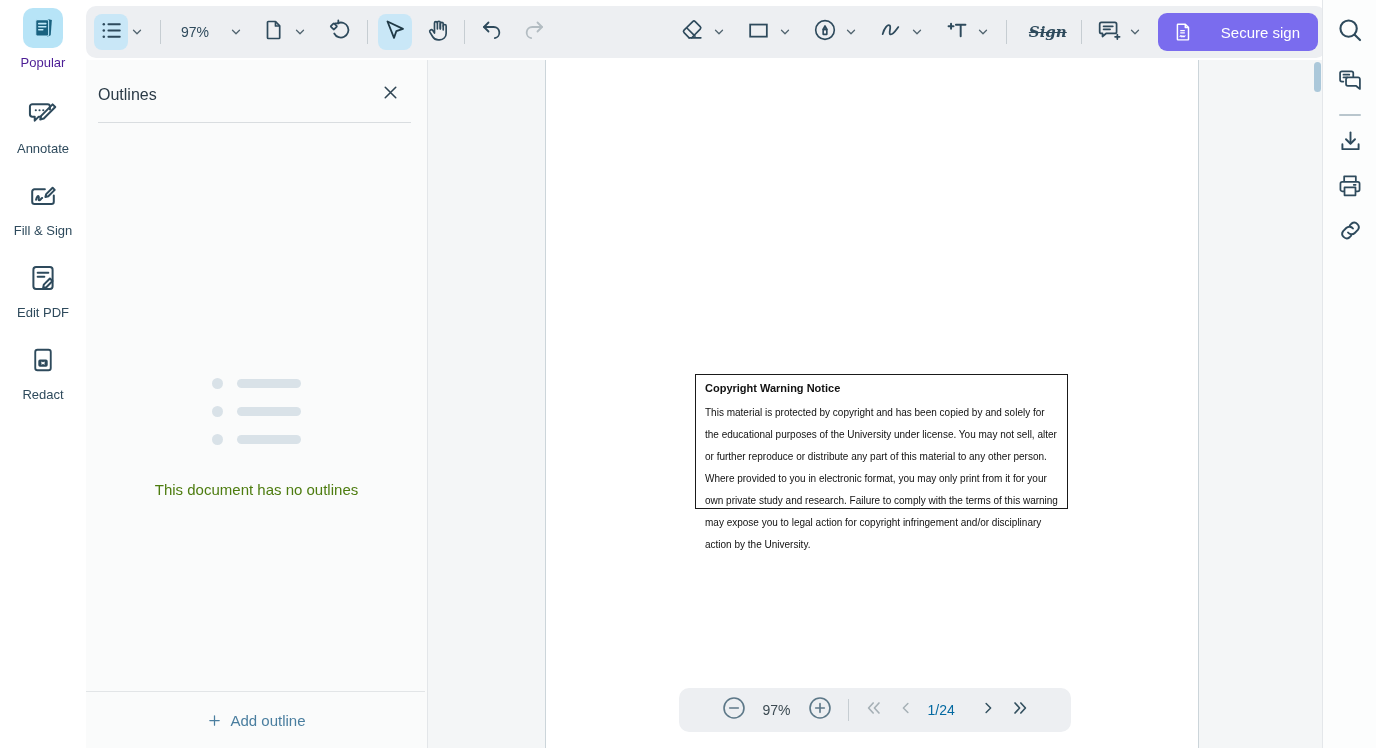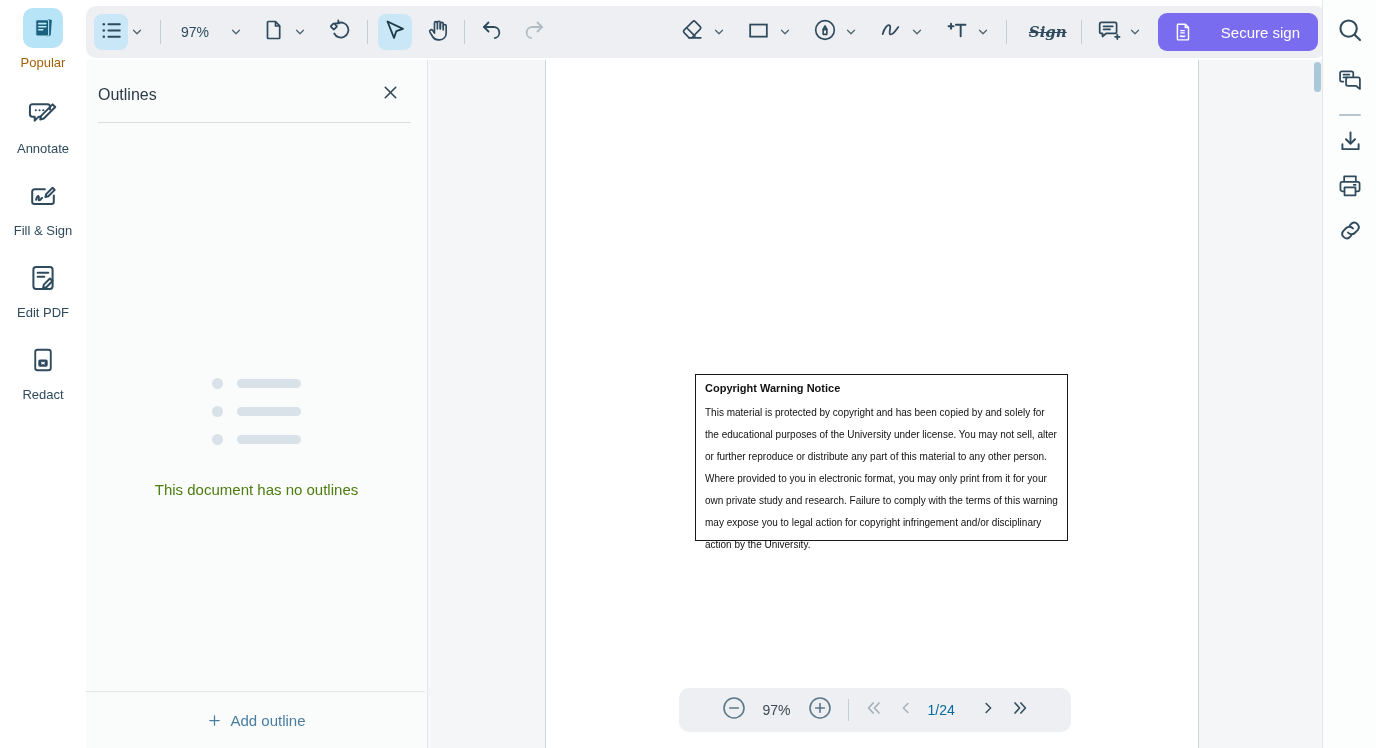--- a/index.html
+++ b/index.html
@@ -16,40 +16,40 @@
   .tb-spacer{flex:1;}
   .sign-script{font-family:"DejaVu Serif",serif;font-style:italic;font-weight:bold;font-size:15px;color:#2e4a5c;text-decoration:line-through;padding:0 4px;cursor:pointer;margin-left:8px;}
   .secure-btn{display:flex;align-items:center;gap:27px;background:#7a6cee;color:#fff;border:none;border-radius:9px;height:38px;padding:0 18px 0 14px;font-size:15px;font-family:"Liberation Sans",sans-serif;cursor:pointer;margin-left:10px;}
 
   
   .left-rail{position:absolute;left:0;top:0;width:86px;height:748px;background:#fff;}
   .nav-item{position:absolute;left:0;width:86px;display:flex;flex-direction:column;align-items:center;cursor:pointer;}
   .nav-icon-box{width:40px;height:40px;border-radius:10px;display:flex;align-items:center;justify-content:center;}
   .nav-icon-box.active{background:#b7e4f7;}
   .nav-label{margin-top:7px;font-size:13px;color:#2e4a5c;white-space:nowrap;}
-  .nav-label.active{color:#a16207;}
+  .nav-label.active{color:#4c1d95;}
 
   
   .panel{position:absolute;left:86px;top:60px;width:342px;height:688px;background:#fafbfb;border-right:1px solid #e3e6e9;box-sizing:border-box;}
   .panel-header{position:absolute;left:12px;right:24px;top:20px;display:flex;align-items:center;justify-content:space-between;}
   .panel-title{font-size:16px;font-weight:500;color:#2b3b47;}
   .panel-close{cursor:pointer;display:flex;padding:2px;}
   .panel-hdiv{position:absolute;left:12px;right:16px;top:62px;height:1px;background:#d9dde0;}
   .empty-wrap{position:absolute;left:0;right:0;top:318px;display:flex;flex-direction:column;align-items:center;}
   .empty-row{display:flex;align-items:center;gap:14px;margin-bottom:17px;}
   .empty-dot{width:11px;height:11px;border-radius:50%;background:#d9e2e8;}
   .empty-bar{width:64px;height:9px;border-radius:5px;background:#d9e2e8;}
   .empty-msg{margin-top:36px;font-size:15px;color:#4d7c0f;}
   .panel-fdiv{position:absolute;left:0;right:2px;bottom:56px;height:1px;background:#e2e5e7;}
   .add-outline{position:absolute;left:0;right:0;bottom:12px;height:32px;display:flex;align-items:center;justify-content:center;gap:8px;font-size:15px;color:#4a7e9f;cursor:pointer;}
 
   
   .viewport{position:absolute;left:428px;top:60px;width:894px;height:688px;background:#f4f6f7;}
   .page{position:absolute;left:117px;top:0;width:654px;height:688px;background:#fff;border-left:1px solid #ccd5da;border-right:1px solid #ccd5da;box-sizing:border-box;}
-  .notice-box{position:absolute;left:149px;top:314px;width:373px;height:167px;border:1px solid #1a1a1a;box-sizing:border-box;padding:7px 9px;}
+  .notice-box{position:absolute;left:149px;top:314px;width:373px;height:135px;border:1px solid #1a1a1a;box-sizing:border-box;padding:7px 9px;}
   .notice-title{font-size:11px;font-weight:bold;color:#111;}
   .notice-body{margin-top:8px;font-size:10px;line-height:22px;color:#111;}
   .vscroll{position:absolute;right:1px;top:2px;width:7px;height:30px;border-radius:4px;background:#abc8da;cursor:pointer;}
 
   
   .pagebar{position:absolute;left:50%;transform:translateX(-50%);bottom:16px;width:392px;height:44px;background:#edeff2;border-radius:10px;display:flex;align-items:center;justify-content:center;gap:13px;}
   .pb-btn{display:flex;align-items:center;justify-content:center;cursor:pointer;}
   .pb-div{width:1px;height:22px;background:#c6cdd2;margin:0 2px;}
   .pb-zoom{font-size:14px;color:#3c4a52;min-width:34px;text-align:center;}
   .pb-page{font-size:14px;color:#0369a1;min-width:38px;text-align:left;}

